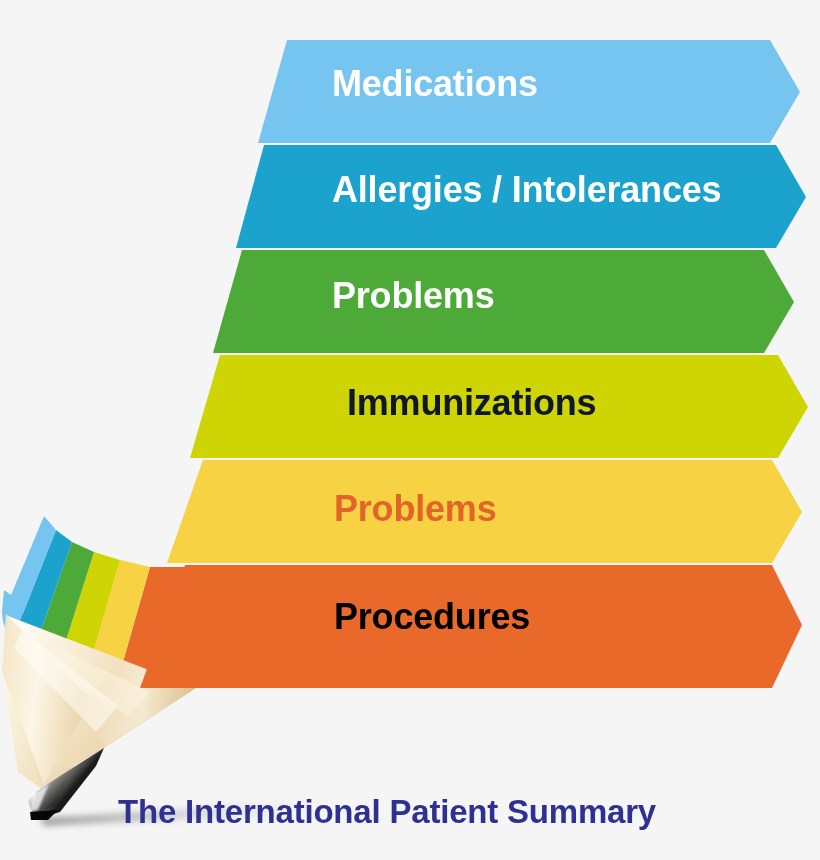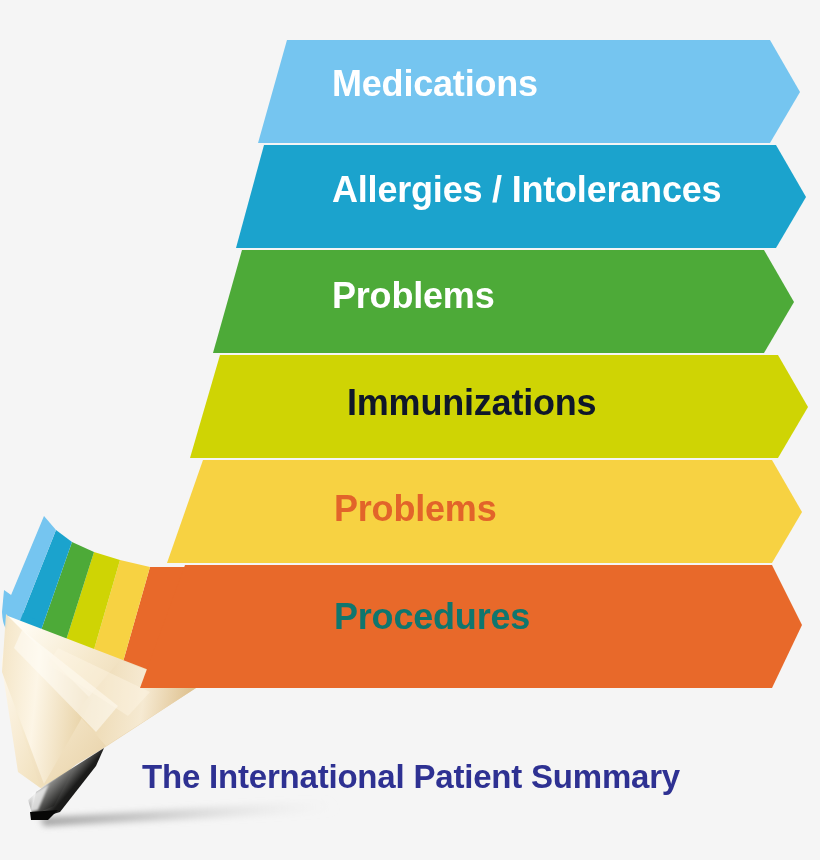--- a/index.html
+++ b/index.html
@@ -30,28 +30,27 @@
     font-weight: bold;
     font-size: 36px;
     letter-spacing: -0.2px;
     white-space: nowrap;
     pointer-events: none;
     line-height: 1;
   }
   #caption {
     position: absolute;
     left: 118px;
-    top: 760px;
+    top: 795px;
     font-size: 33px;
     font-weight: bold;
     color: #2e3192;
     letter-spacing: -0.2px;
     white-space: nowrap;
     line-height: 1;
-    margin-left: 24px;
   }
 </style>
 </head>
 <body>
 
 <div id="stage" style="background: rgb(245, 245, 245);">
 
   <svg id="figure" viewBox="0 0 820 860" xmlns="http://www.w3.org/2000/svg">
 
     <defs>
@@ -177,17 +176,17 @@
   <div class="band-label" style="left:332px; top:66px; color:#ffffff;">Medications</div>
 
   <div class="band-label" style="left:332px; top:172px; color:#ffffff;">Allergies / Intolerances</div>
 
   <div class="band-label" style="left:332px; top:278px; color:#ffffff;text-align:right;">Problems</div>
 
   <div class="band-label" style="left:332px; top:385px; color:#0f172a;margin-left:15px;">Immunizations</div>
 
   <div class="band-label" style="left:334px; top:491px; color:#e2642a;">Problems</div>
 
-  <div class="band-label" style="left:334px; top:599px; color:#0f766e;">Procedures</div>
+  <div class="band-label" style="left:334px; top:599px; color:#000000;">Procedures</div>
 
   <div id="caption" style="color: rgb(46, 49, 146);">The International Patient Summary</div>
 
 </div>
 
 </body></html>

